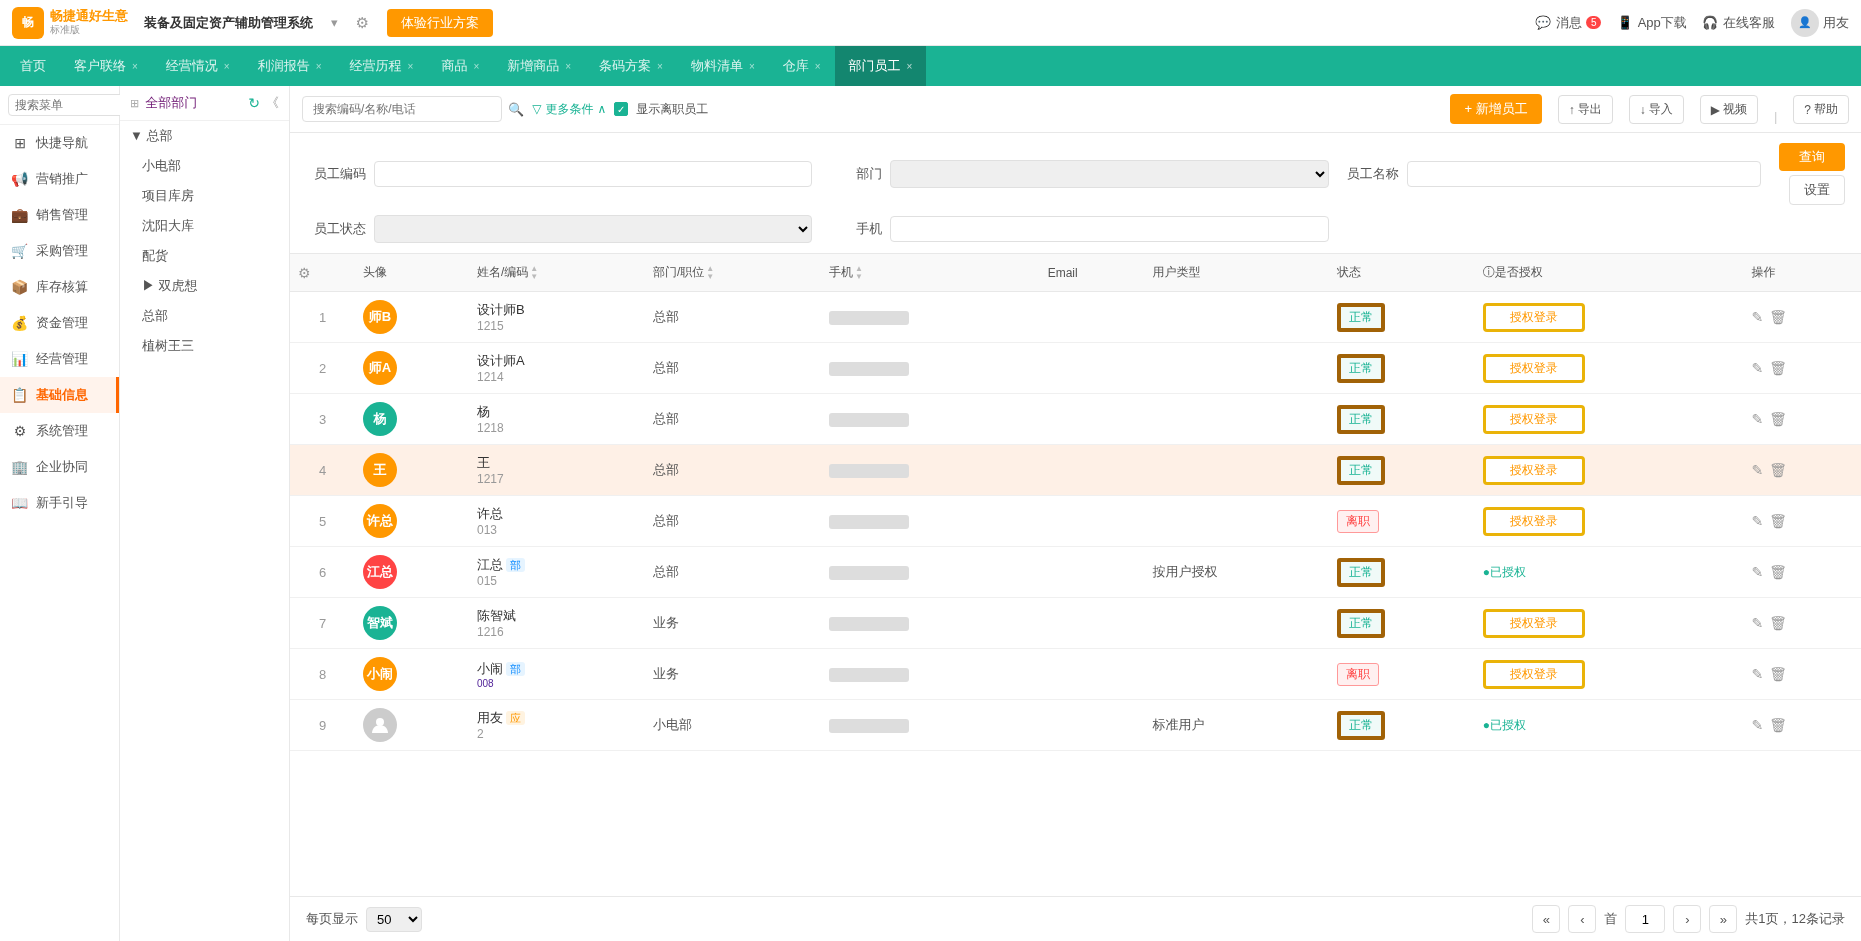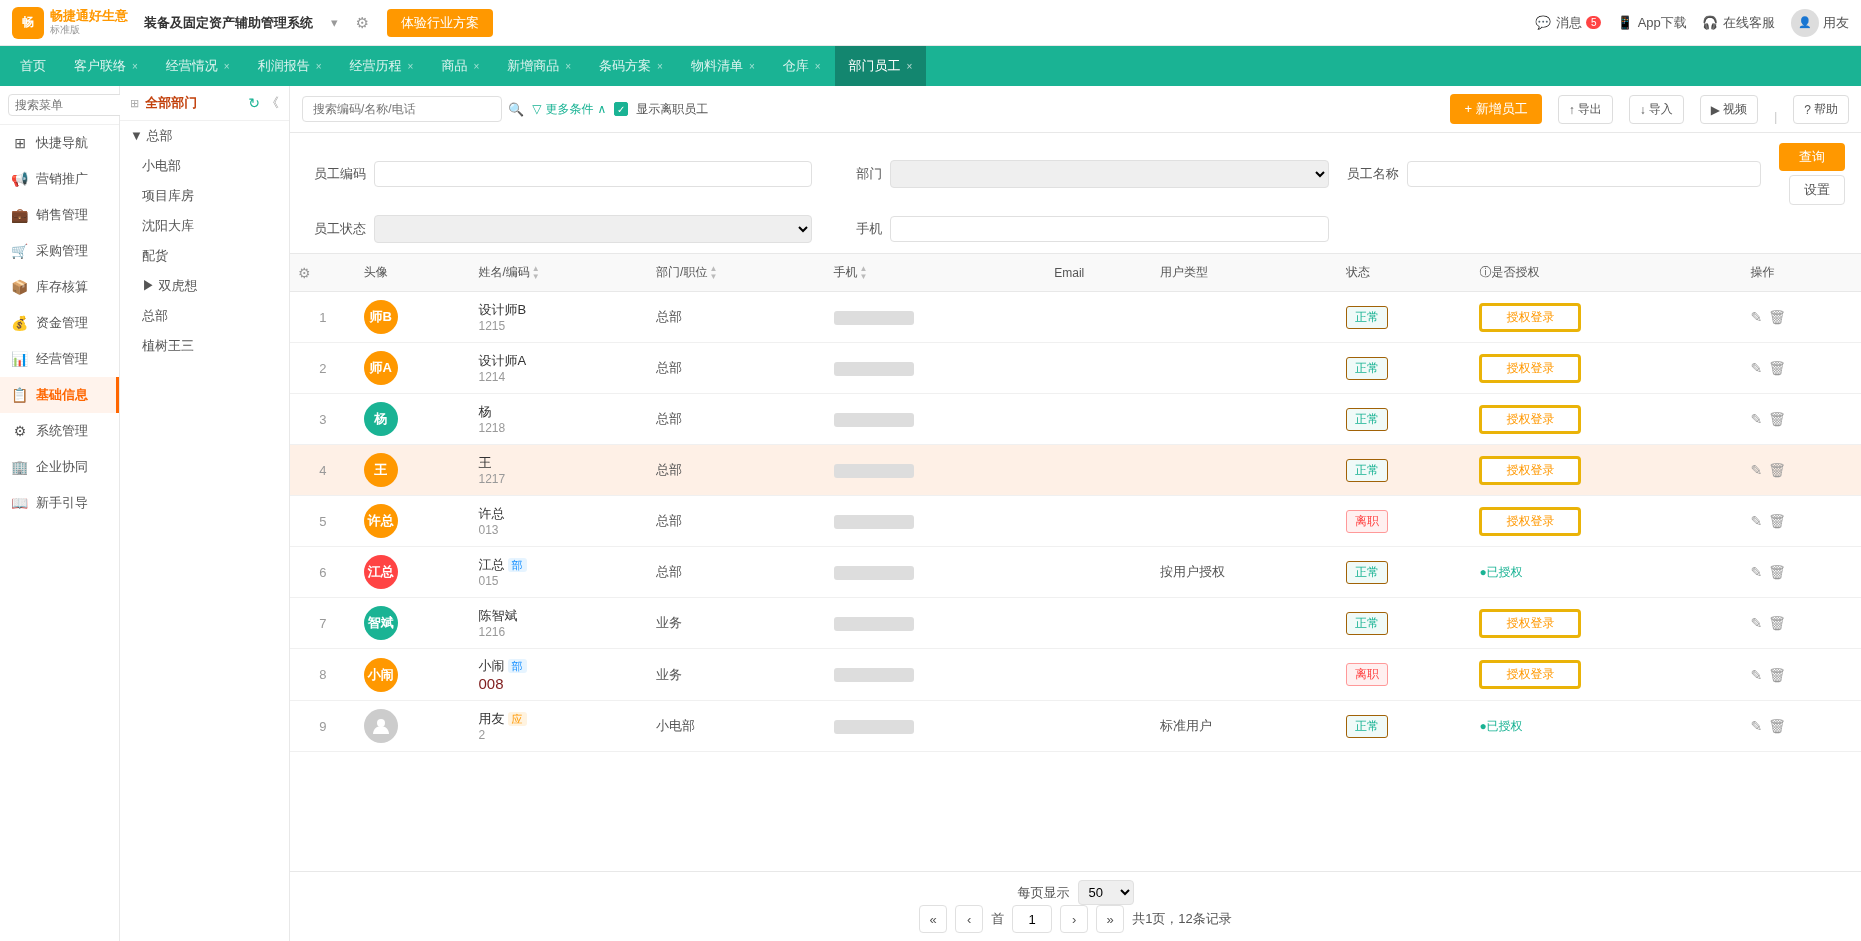--- a/index.html
+++ b/index.html
@@ -34,21 +34,21 @@
     .sidebar-search { padding: 8px; border-bottom: 1px solid #f0f0f0; display: flex; align-items: center; gap: 4px; }
     .sidebar-search input { flex: 1; border: 1px solid #e0e0e0; border-radius: 4px; padding: 3px 6px; font-size: 12px; }
     .sidebar-menu { flex: 1; overflow-y: auto; }
     .sidebar-item { display: flex; align-items: center; gap: 8px; padding: 9px 12px; cursor: pointer; font-size: 13px; color: #555; }
     .sidebar-item.active { background: #fff3ec; color: #ff6600; font-weight: bold; border-right: 3px solid #ff6600; }
     .sidebar-item .si-icon { width: 16px; height: 16px; display: flex; align-items: center; justify-content: center; font-size: 14px; }
 
     
     .left-tree { width: 170px; background: #fff; border-right: 1px solid #e8e8e8; flex-shrink: 0; overflow-y: auto; }
     .left-tree-header { display: flex; align-items: center; justify-content: space-between; padding: 8px 10px; border-bottom: 1px solid #f0f0f0; }
-    .left-tree-header .title { font-size: 13px; font-weight: bold; color: #c2410c; }
+    .left-tree-header .title { font-size: 13px; font-weight: normal; color: #701a75; }
     .tree-item { padding: 6px 10px; cursor: pointer; font-size: 13px; color: #555; display: flex; align-items: center; gap: 4px; }
 
     
     .content { flex: 1; display: flex; flex-direction: column; overflow: hidden; background: #f5f5f5; }
 
     
     .toolbar { background: #fff; padding: 8px 12px; border-bottom: 1px solid #e8e8e8; display: flex; align-items: center; gap: 8px; }
     .toolbar-search { display: flex; align-items: center; gap: 6px; }
     .toolbar-search input { border: 1px solid #e0e0e0; border-radius: 4px; padding: 5px 10px; font-size: 12px; width: 220px; }
     .toolbar-filter { display: flex; align-items: center; gap: 4px; color: #1ab394; cursor: pointer; font-size: 12px; }
@@ -71,30 +71,30 @@
     
     .table-wrap { flex: 1; overflow-y: auto; background: #fff; margin: 0; }
     table { width: 100%; border-collapse: collapse; font-size: 13px; }
     thead tr { background: #f9f9f9; border-bottom: 1px solid #e8e8e8; }
     thead th { padding: 10px 8px; text-align: left; color: #555; font-weight: normal; font-size: 12px; white-space: nowrap; }
     tbody tr { border-bottom: 1px solid #f0f0f0; }
     tbody tr.highlighted { background: #fef0e6; }
     tbody td { padding: 8px 8px; color: #333; font-size: 13px; }
     .avatar-circle { width: 34px; height: 34px; border-radius: 50%; display: flex; align-items: center; justify-content: center; color: #fff; font-size: 13px; font-weight: bold; flex-shrink: 0; }
     .status-badge { display: inline-block; padding: 2px 8px; border-radius: 3px; font-size: 12px; }
-    .status-normal { background: #f0faf8; color: #1ab394; border: 1px solid #a16207; }
+    .status-normal { background: #f0faf8; color: #1ab394; border: 4px solid #a16207; }
     .status-leave { background: #fff0f0; color: #ff4444; border: 1px solid #ff9999; }
     .btn-auth { border: 3px solid #eab308; color: #ff9800; background: #fff; border-radius: 4px; padding: 3px 24px; cursor: pointer; font-size: 12px; }
     .btn-auth-done { color: #1ab394; font-size: 12px; }
     .ops-btns { display: flex; gap: 6px; }
     .ops-btn { color: #999; cursor: pointer; font-size: 14px; }
     .cell-blur { display: inline-block; background: #ddd; border-radius: 3px; width: 80px; height: 14px; vertical-align: middle; }
 
     
-    .pagination { display: flex; align-items: center; justify-content: space-between; padding: 8px 16px; background: #fff; border-top: 1px solid #e8e8e8; font-size: 13px; color: #555; flex-direction: column; }
+    .pagination { display: flex; align-items: center; justify-content: space-between; padding: 8px 16px; background: #fff; border-top: 1px solid #e8e8e8; font-size: 13px; color: #555; }
     .pagination-left { display: flex; align-items: center; gap: 8px; }
     .pagination-right { display: flex; align-items: center; gap: 8px; }
     .page-btn { border: 1px solid #e0e0e0; background: #fff; width: 28px; height: 28px; border-radius: 4px; cursor: pointer; display: flex; align-items: center; justify-content: center; font-size: 13px; color: #555; }
     .page-input { border: 1px solid #e0e0e0; border-radius: 4px; width: 40px; height: 28px; text-align: center; font-size: 13px; }
     select.page-size { border: 1px solid #e0e0e0; border-radius: 4px; padding: 3px 6px; font-size: 13px; }
 
     .checkbox-icon { width: 14px; height: 14px; border: 1px solid #1ab394; border-radius: 2px; background: #1ab394; display: inline-flex; align-items: center; justify-content: center; color: #fff; font-size: 10px; margin-right: 4px; }
 
     .gear-icon { font-size: 14px; color: #999; cursor: pointer; }
     .col-sort { display: flex; align-items: center; gap: 2px; cursor: pointer; }
@@ -514,21 +514,21 @@
     </div>
               </td>
             </tr>
             <tr>
               <td style="text-align: center; color: rgb(153, 153, 153);">8</td>
               <td>
                 <div class="avatar-circle" style="background: rgb(255, 152, 0);">小闹</div>
               </td>
               <td>
                 <div style="font-weight:500;">小闹<span style="background:#e6f4ff;color:#1890ff;border-radius:3px;padding:1px 4px;font-size:11px;margin-left:3px;">部</span></div>
-                <div style="color:#7f1d1d;font-size:15px;">008</div>
+                <div style="color:#4c1d95;font-size:10px;">008</div>
               </td>
               <td style="color: rgb(85, 85, 85);">业务</td>
               <td><span class="cell-blur"></span></td>
               <td></td>
               <td style="color: rgb(85, 85, 85);"></td>
               <td><span class="status-badge status-leave">离职</span></td>
               <td><button class="btn-auth">授权登录</button></td>
               <td>
     <div class="ops-btns">
       <span class="ops-btn" title="编辑">✎</span>

